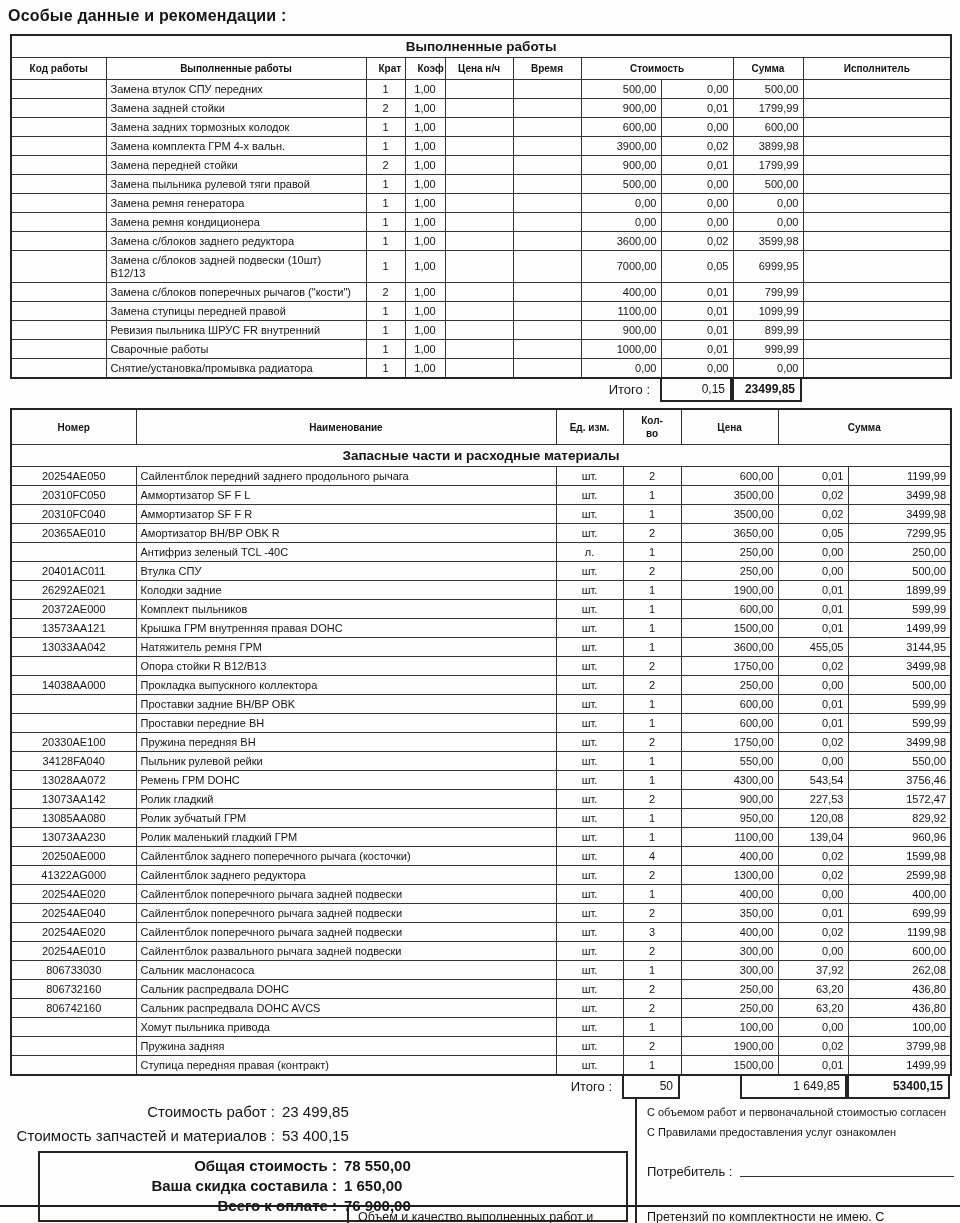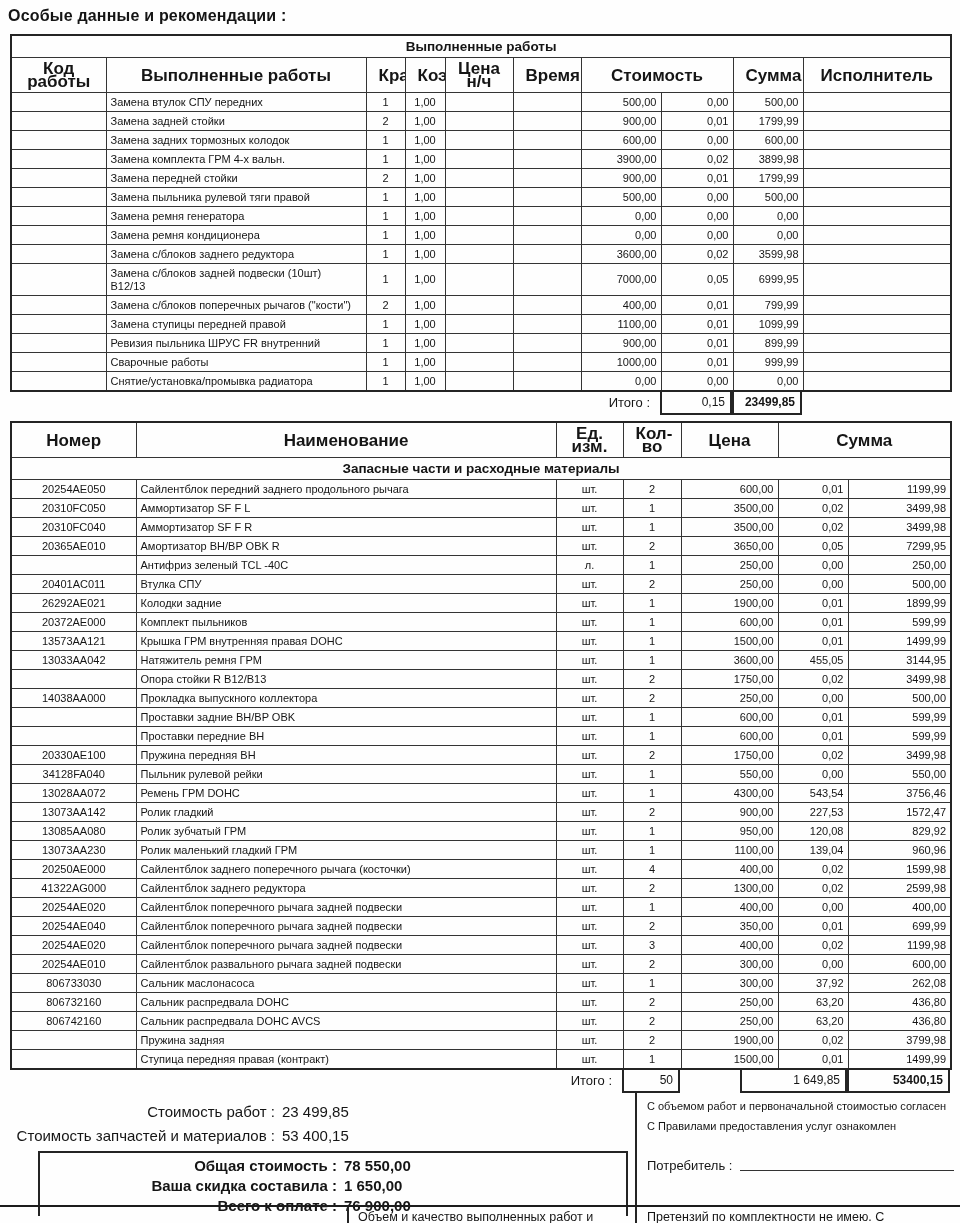--- a/index.html
+++ b/index.html
@@ -9,36 +9,36 @@
     background:#fefefe; color:#151515;
     font-family:"Liberation Sans","DejaVu Sans",sans-serif;
   }
   .doc-title { font-size:16px; font-weight:bold; margin:7px 14px 9px 8px; letter-spacing:.2px; }
 
   table.grid { border-collapse:collapse; table-layout:fixed; width:940px; margin-left:10px;
                border:2px solid #242424; }
   .grid th, .grid td { border:1.5px solid #343434; padding:2.5px 4px; font-size:11px;
                        line-height:13px; overflow:hidden; }
   .grid .t-title { font-size:13.5px; font-weight:bold; text-align:center; padding:4px 2px; }
-  .grid th { font-size:17px; font-weight:bold; text-align:center; padding:4px 12px; }
+  .grid th { font-size:10px; font-weight:bold; text-align:center; padding:4px 12px; }
   .c-left   { text-align:left;  white-space:pre-line; }
   .c-center { text-align:center; }
   .c-money  { text-align:right; padding-right:5px; }
 
   .total-bar { display:flex; width:940px; margin:-2px 0 0 10px; height:25px; font-size:12px; }
   .total-bar .lbl { text-align:right; padding-right:10px; font-size:13px; line-height:25px; }
   .total-bar .box { border:2px solid #242424; text-align:right; padding:0 5px; line-height:20px; }
   .total-bar .gap { }
   .total-bar .bold { font-weight:bold; }
 
   .parts-table { margin-top:6px; }
 
   .bottom { display:flex; width:960px; height:123px; overflow:hidden; }
   .bottom-left { width:635px; padding-top:2px; }
-  .sum-line { display:flex; font-size:15px; margin-top:8px; }
+  .sum-line { display:flex; font-size:15px; margin-top:2px; }
   .sum-line + .sum-line { margin-top:7px; }
   .sum-line .k { width:275px; text-align:right; }
   .sum-line .v { margin-left:7px; }
   .discount-box { margin:7px 0 0 38px; width:590px; border:2px solid #242424; padding:3px 6px 4px 2px; }
   .discount-box .row { display:flex; font-size:15px; font-weight:bold; line-height:20px; }
   .discount-box .k { width:295px; text-align:right; }
   .discount-box .v { margin-left:7px; }
 
   .bottom-right { width:325px; border-left:2px solid #242424; padding:5px 4px 0 10px; }
   .agree-line { font-size:11px; margin:0 0 4px 0; line-height:16px; }
@@ -554,20 +554,29 @@
         <td class="c-money">436,80</td>
       </tr>
       <tr>
         <td class="c-center">806742160</td>
         <td class="c-left">Сальник распредвала DOHC AVCS</td>
         <td class="c-center">шт.</td>
         <td class="c-center">2</td>
         <td class="c-money">250,00</td>
         <td class="c-money">63,20</td>
         <td class="c-money">436,80</td>
+      </tr>
+      <tr>
+        <td class="c-center"></td>
+        <td class="c-left">Хомут пыльника привода</td>
+        <td class="c-center">шт.</td>
+        <td class="c-center">1</td>
+        <td class="c-money">100,00</td>
+        <td class="c-money">0,00</td>
+        <td class="c-money">100,00</td>
       </tr>
       <tr>
         <td class="c-center"></td>
         <td class="c-left">Пружина задняя</td>
         <td class="c-center">шт.</td>
         <td class="c-center">2</td>
         <td class="c-money">1900,00</td>
         <td class="c-money">0,02</td>
         <td class="c-money">3799,98</td>
       </tr>

